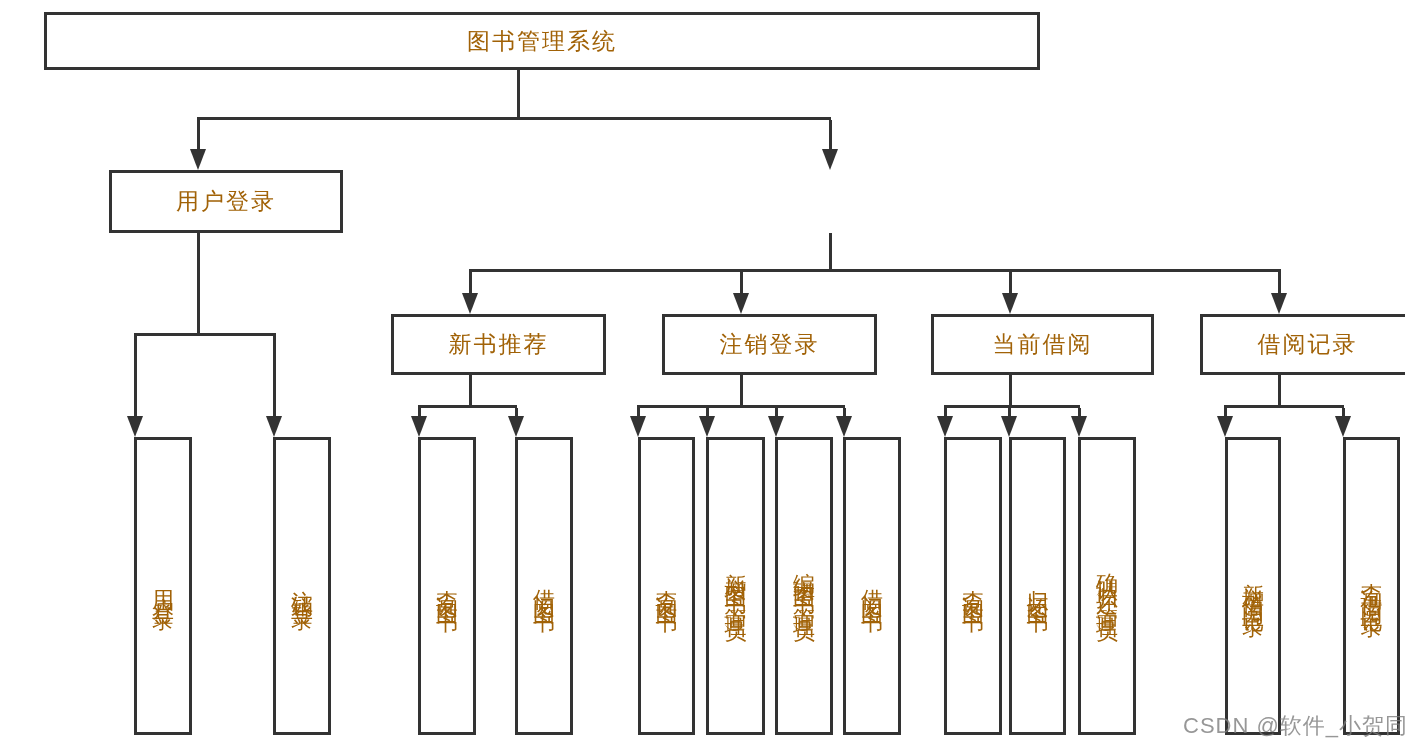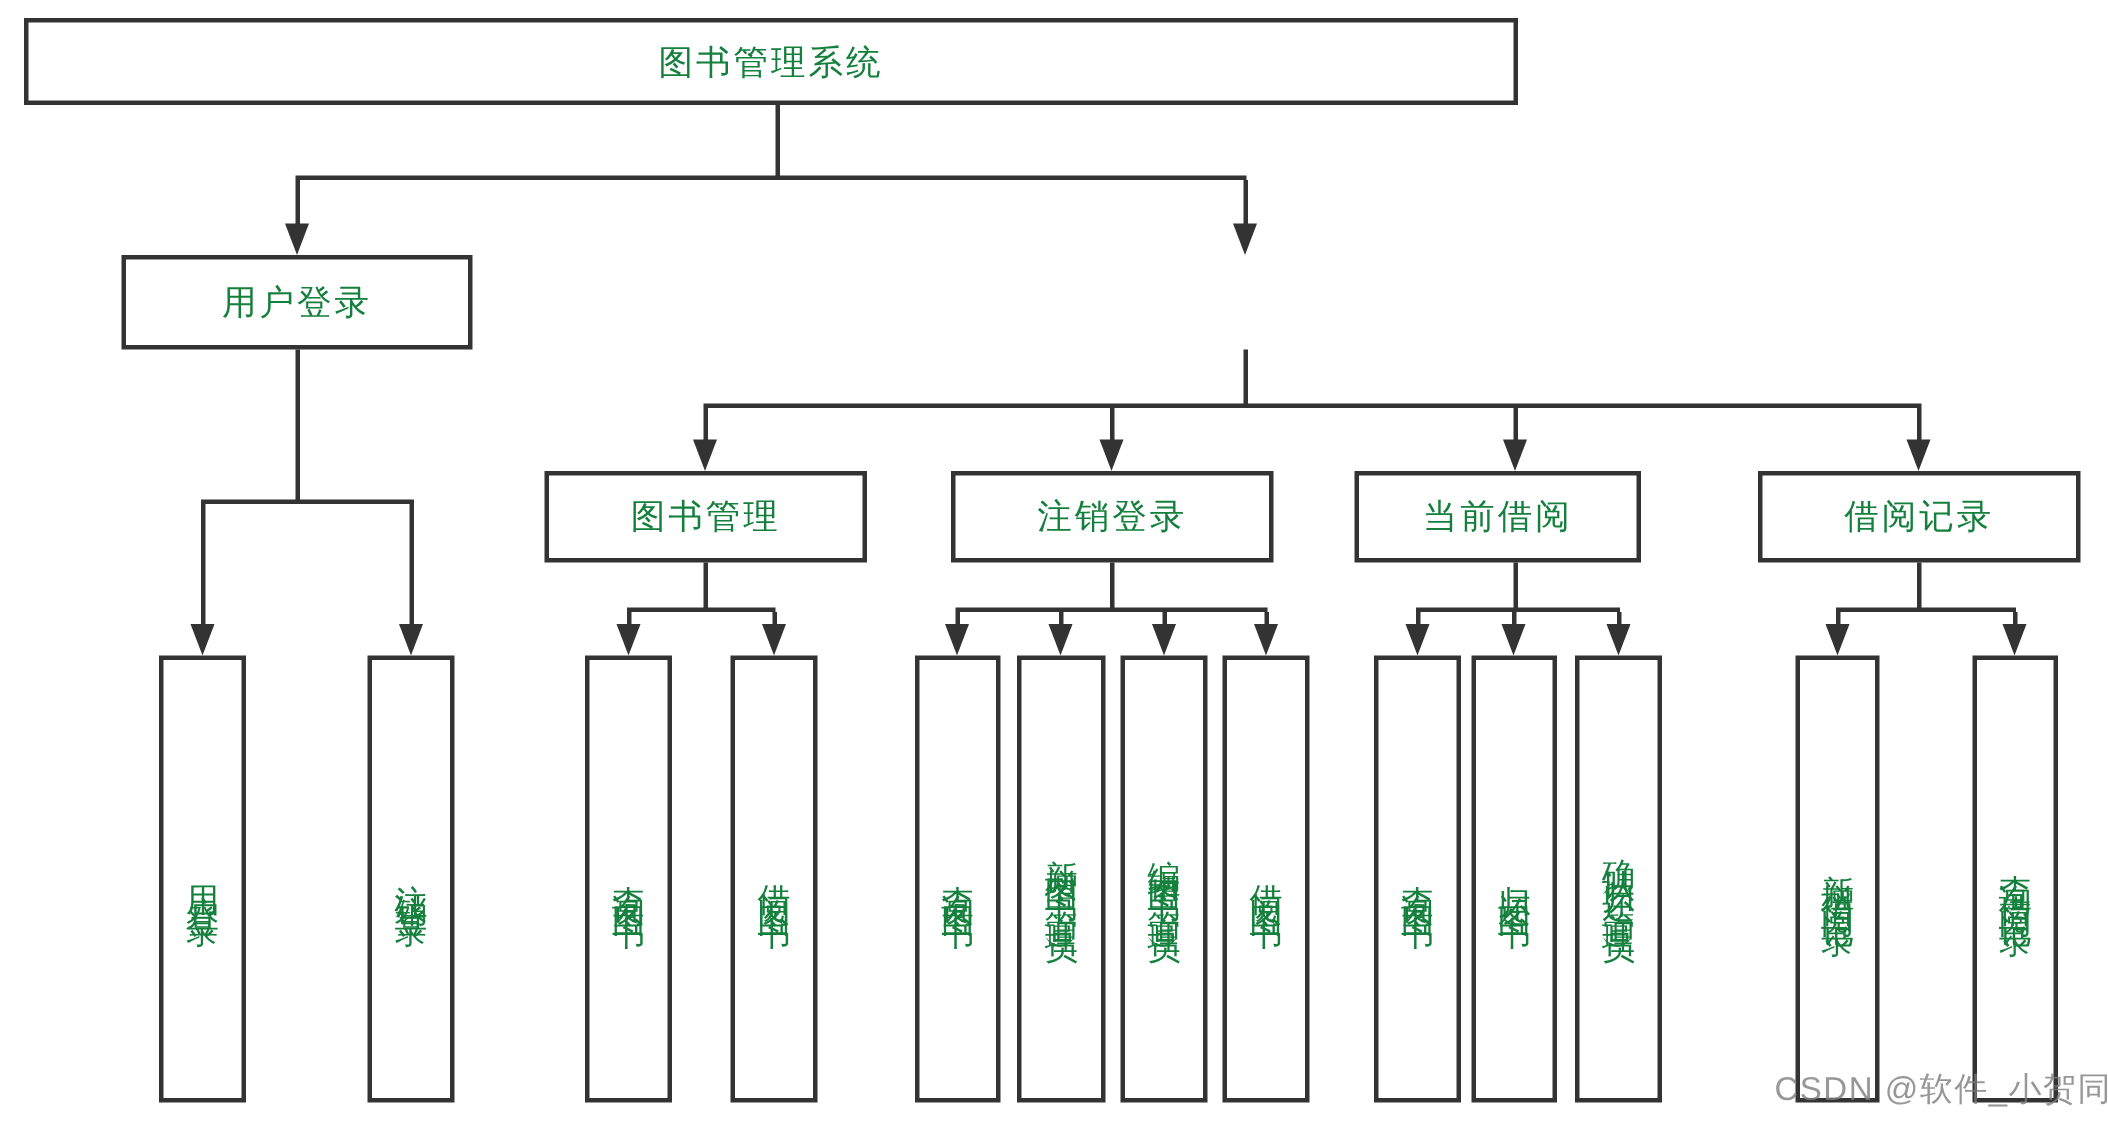--- a/index.html
+++ b/index.html
@@ -11,21 +11,22 @@
     overflow:hidden;
   }
   .box {
     position:absolute;
     box-sizing:border-box;
     border:3px solid #333333;
     background:#ffffff;
     display:flex;
     align-items:center;
     justify-content:center;
-    color:#15803d;
+    color:#a16207;
+    margin-left:28px;
   }
   .h-label { font-size:23px; letter-spacing:2px; white-space:nowrap; }
   .v-box {
     writing-mode:vertical-rl;
     text-orientation:mixed;
     font-size:22px;
     letter-spacing:7px;
     line-height:1;
   }
   .line { position:absolute; background:#333333; }
@@ -73,23 +74,23 @@
   <div class="line" style="left:469px;  top:269px; width:812px; height:3px;"></div>
   <div class="line" style="left:469px;  top:272px; width:3px;   height:23px;"></div>
   <div class="arrow" style="left:462px;  top:293px;"></div>
   <div class="line" style="left:740px;  top:272px; width:3px;   height:23px;"></div>
   <div class="arrow" style="left:733px;  top:293px;"></div>
   <div class="line" style="left:1009px; top:272px; width:3px;   height:23px;"></div>
   <div class="arrow" style="left:1002px; top:293px;"></div>
   <div class="line" style="left:1278px; top:272px; width:3px;   height:23px;"></div>
   <div class="arrow" style="left:1271px; top:293px;"></div>
 
-  <div class="box h-label" style="left:363px;  top:314px; width:215px; height:61px;">图书管理</div>
+  <div class="box h-label" style="left:363px;  top:314px; width:215px; height:61px;">新书推荐</div>
   <div class="box h-label" style="left:634px;  top:314px; width:215px; height:61px;">注销登录</div>
-  <div class="box h-label" style="left:903px;  top:314px; width:191px; height:61px;">当前借阅</div>
+  <div class="box h-label" style="left:903px;  top:314px; width:223px; height:61px;">当前借阅</div>
   <div class="box h-label" style="left:1172px; top:314px; width:215px; height:61px;">借阅记录</div>
 
   <div class="line" style="left:469px; top:375px; width:3px;  height:33px;"></div>
   <div class="line" style="left:418px; top:405px; width:99px; height:3px;"></div>
   <div class="line" style="left:418px; top:408px; width:3px;  height:9px;"></div>
   <div class="arrow" style="left:411px; top:416px;"></div>
   <div class="line" style="left:515px; top:408px; width:3px;  height:9px;"></div>
   <div class="arrow" style="left:508px; top:416px;"></div>
 
   <div class="line" style="left:740px; top:375px; width:3px;   height:33px;"></div>

